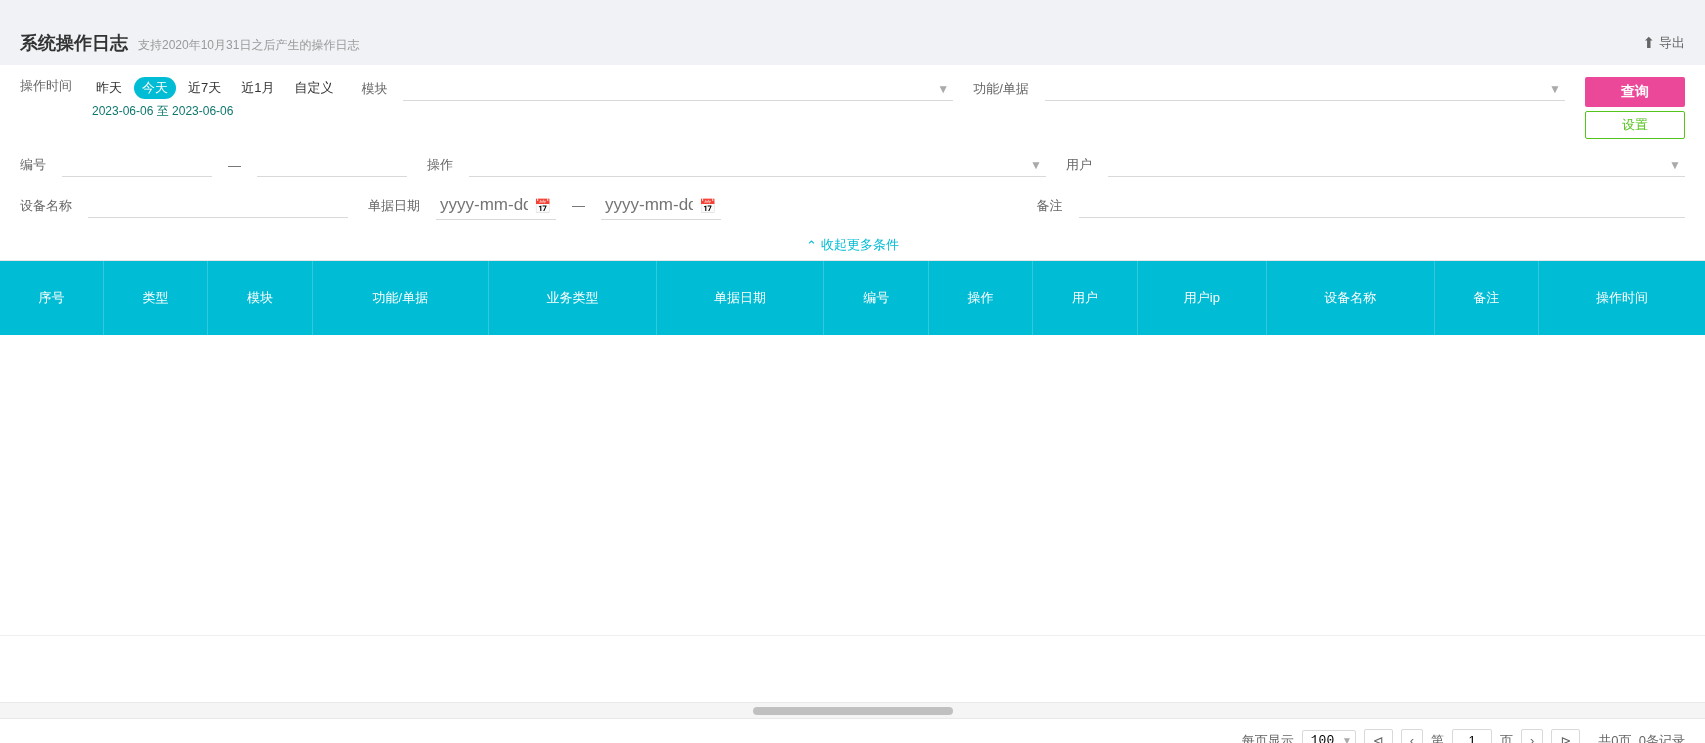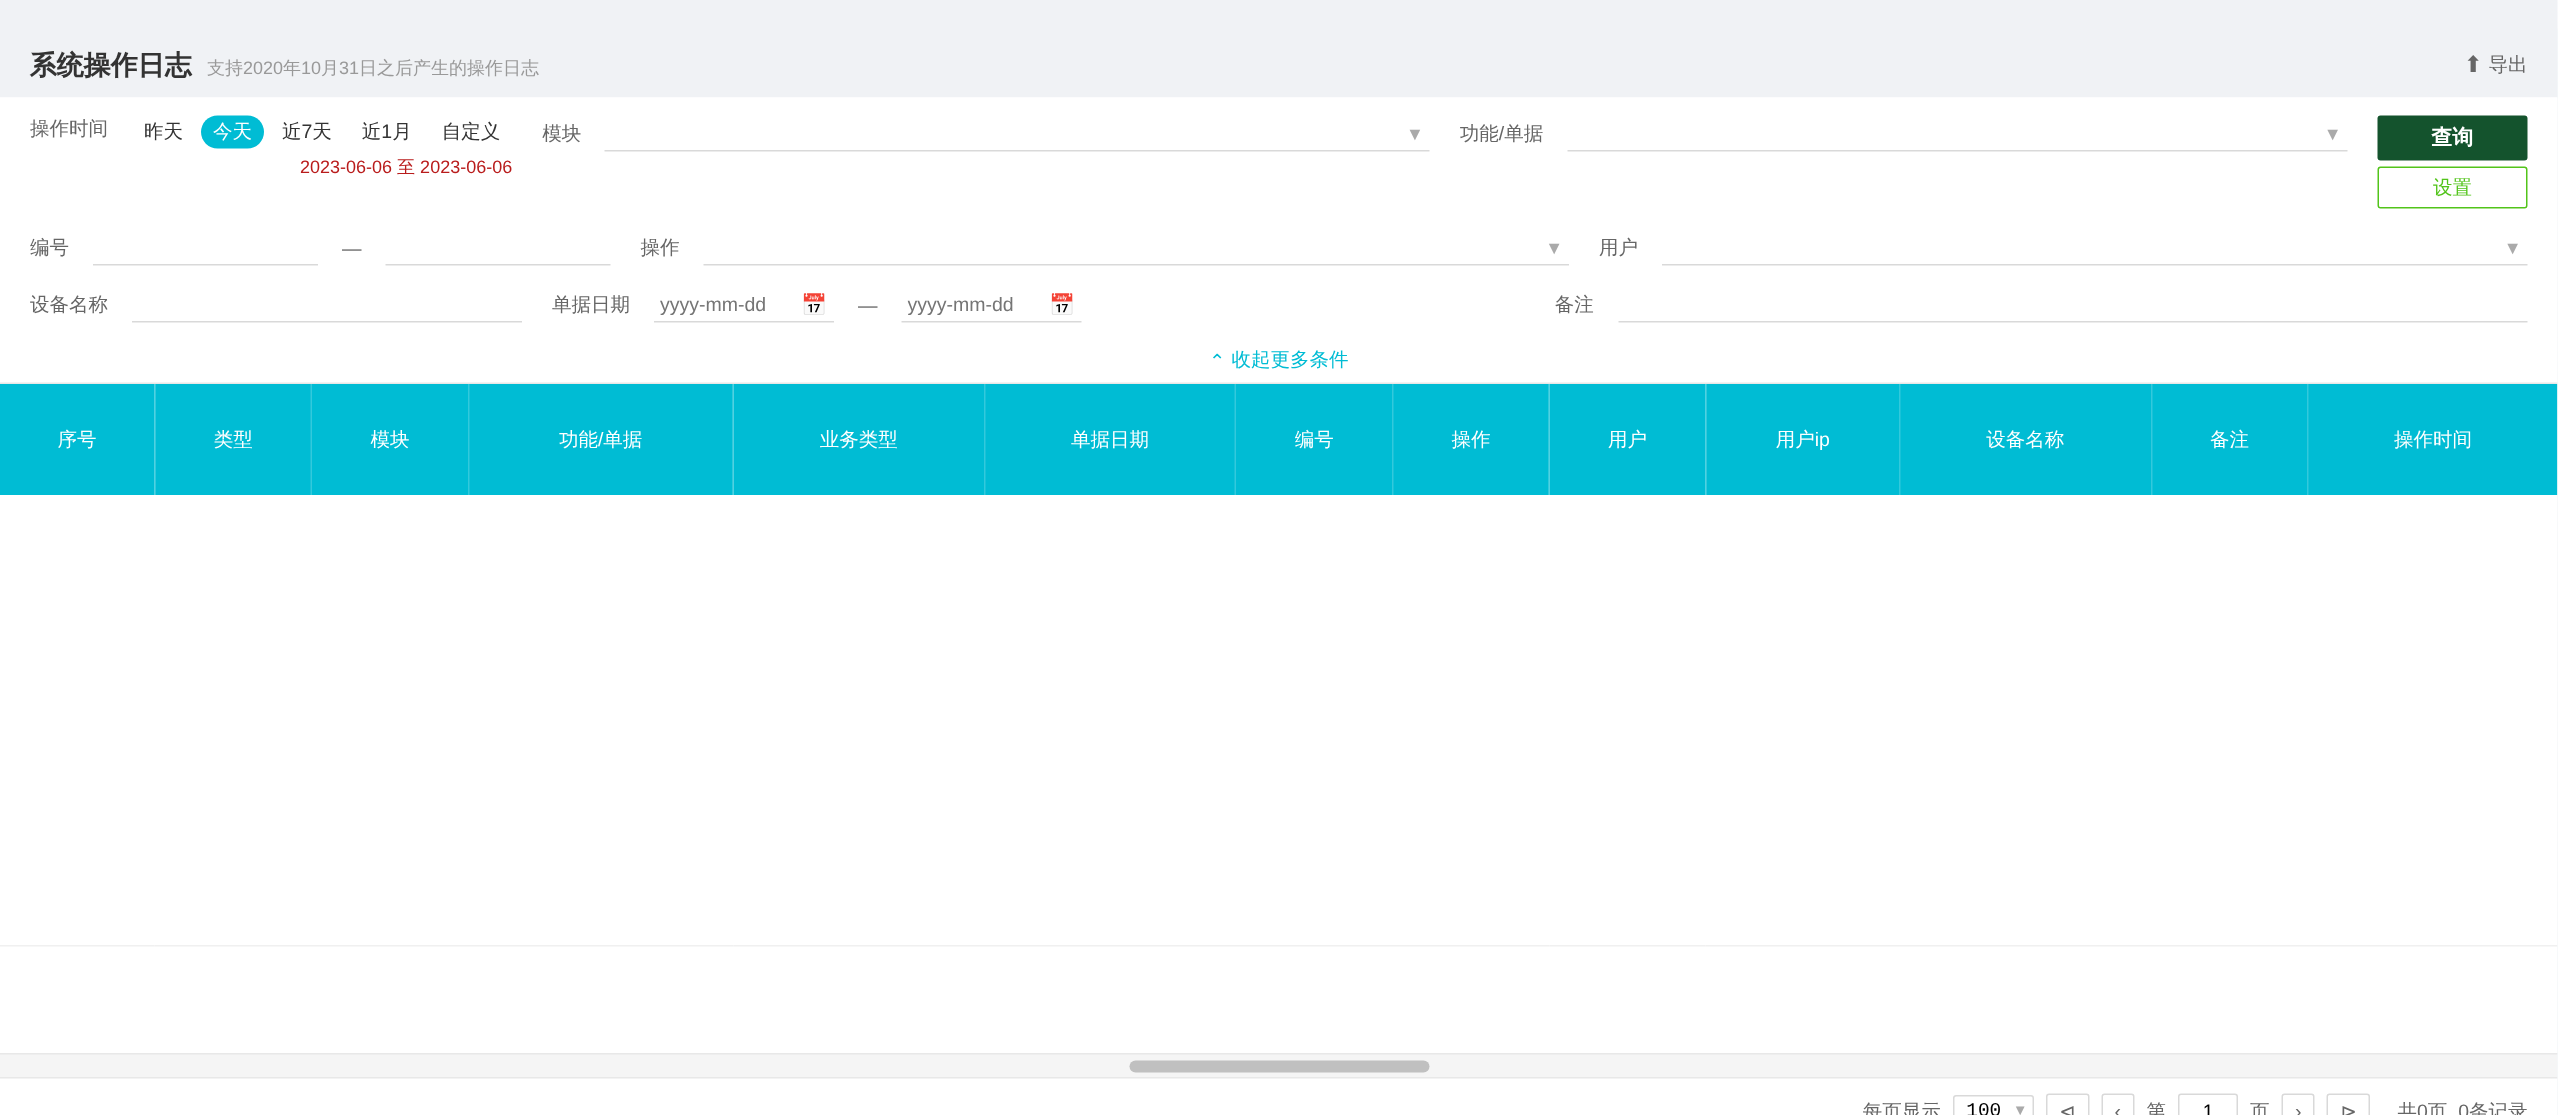--- a/index.html
+++ b/index.html
@@ -20,26 +20,26 @@
     .filter-select-wrap { display: flex; align-items: center; position: relative; min-width: 200px; }
     .filter-select { border: none; border-bottom: 1px solid #d9d9d9; outline: none; font-size: 13px; padding: 4px 24px 4px 4px; width: 100%; background: transparent; cursor: pointer; appearance: none; color: #333; }
     .select-arrow { position: absolute; right: 4px; top: 50%; transform: translateY(-50%); color: #aaa; font-size: 12px; pointer-events: none; }
 
     
     .filter-input { border: none; border-bottom: 1px solid #d9d9d9; outline: none; font-size: 13px; padding: 4px; min-width: 150px; background: transparent; }
     .filter-dash { margin: 0 8px; color: #666; }
 
     
     .date-input-wrap { position: relative; display: inline-flex; align-items: center; }
-    .date-input { border: none; border-bottom: 1px solid #d9d9d9; outline: none; font-size: 13px; padding: 4px 28px 4px 4px; width: 120px; background: transparent; color: #bbb; }
+    .date-input { border: none; border-bottom: 1px solid #d9d9d9; outline: none; font-size: 17px; padding: 4px 28px 4px 4px; width: 120px; background: transparent; color: #bbb; }
     .date-icon { position: absolute; right: 4px; top: 50%; transform: translateY(-50%); color: #aaa; font-size: 14px; cursor: pointer; }
 
     
     .action-btns { display: flex; flex-direction: column; gap: 4px; }
-    .query-btn { background: #14532d; color: #fff; border: none; padding: 6px 36px; font-size: 14px; border-radius: 2px; cursor: pointer; font-weight: bold; }
+    .query-btn { background: #ec4899; color: #fff; border: none; padding: 6px 36px; font-size: 14px; border-radius: 2px; cursor: pointer; font-weight: bold; }
     .settings-btn { background: #fff; color: #52c41a; border: 1px solid #52c41a; padding: 4px 32px; font-size: 13px; border-radius: 2px; cursor: pointer; }
 
     
     .collapse-bar { display: flex; justify-content: center; align-items: center; padding: 6px 0; background: #fff; border-bottom: 1px solid #e8e8e8; }
     .collapse-btn { background: none; border: none; color: #00bcd4; font-size: 13px; cursor: pointer; display: flex; align-items: center; gap: 4px; }
 
     
     .table-container { flex: 1; overflow-x: auto; overflow-y: auto; background: #fff; }
     table { width: 100%; border-collapse: collapse; min-width: 1400px; }
     thead tr { background: #00bcd4; }
@@ -64,21 +64,21 @@
     .page-input { width: 40px; border: 1px solid #d9d9d9; border-radius: 2px; text-align: center; padding: 3px; font-size: 13px; }
     .page-label { color: #666; }
     .page-total { color: #666; margin-left: 10px; }
 
     
     .filter-section { background: #fff; }
     .filter-group-label { color: #666; font-size: 13px; margin-right: 8px; white-space: nowrap; }
 
     .time-group { display: flex; flex-direction: column; }
     .time-buttons { display: flex; align-items: center; gap: 4px; }
-    .time-date-range { font-size: 12px; color: #b91c1c; margin-top: 4px; margin-left: 4px; text-align: right; }
+    .time-date-range { font-size: 12px; color: #0f766e; margin-top: 4px; margin-left: 4px; }
   </style>
 </head>
 <body>
 
 <div class="page-container">
 
   <div class="page-header">
     <div class="page-header-left">
       <span class="page-title">系统操作日志</span>
       <span class="page-subtitle">支持2020年10月31日之后产生的操作日志</span>

